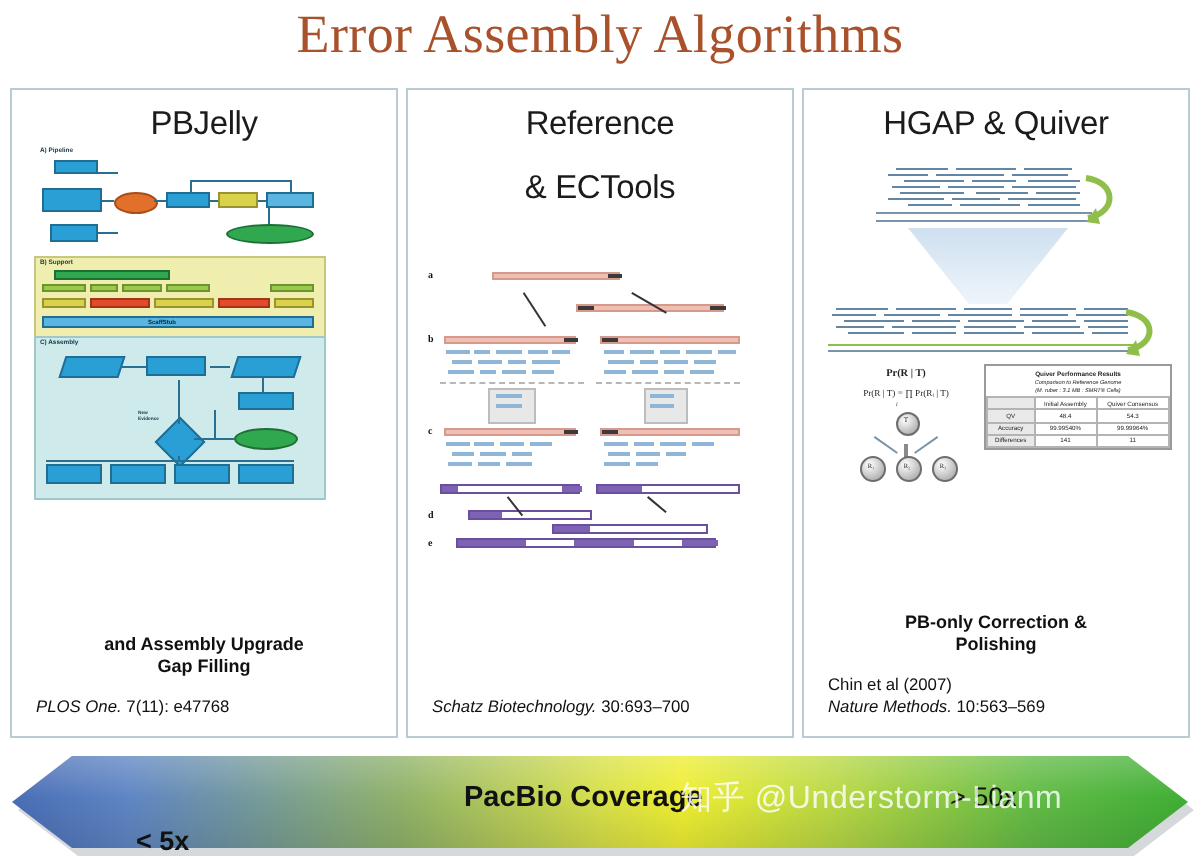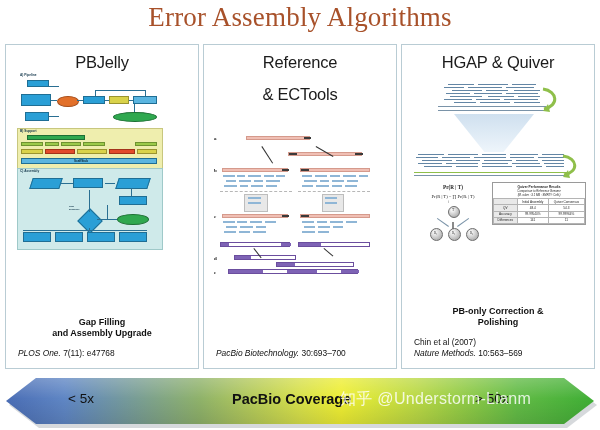--- a/index.html
+++ b/index.html
@@ -70,21 +70,21 @@
   .arrowbar .shade{
     position:absolute;inset:0;
     background:linear-gradient(180deg,rgba(255,255,255,.22) 0%,rgba(255,255,255,0) 45%,rgba(0,0,0,.10) 100%);
   }
   .arrowshadow{
     position:absolute;left:9px;top:382px;width:588px;height:46px;
     clip-path:polygon(0 50%, 30px 0, 558px 0, 588px 50%, 558px 100%, 30px 100%);
     background:rgba(120,130,140,.30);
   }
   .arrow-lbl{position:absolute;font-size:13.5px;color:#111;white-space:nowrap;}
-  .lbl-low{left:68px;top:391px;}
+  .lbl-low{left:68px;top:413px;font-weight:bold;}
   .lbl-high{left:475px;top:391px;}
   .lbl-mid{left:232px;top:391px;font-size:14.5px;font-weight:bold;}
   .watermark{
     position:absolute;left:340px;top:389px;
     font-size:16px;color:rgba(255,255,255,.82);
     white-space:nowrap;letter-spacing:0.3px;
   }
 
   
   .fig1{position:absolute;left:11px;top:2px;width:144px;height:176px;background:#fff;font-size:2.6px;color:#0b2a3a;}
@@ -210,22 +210,22 @@
           <div class="bx" style="left:6px;top:160px;width:28px;height:10px;"></div>
           <div class="bx" style="left:38px;top:160px;width:28px;height:10px;"></div>
           <div class="bx" style="left:70px;top:160px;width:28px;height:10px;"></div>
           <div class="bx" style="left:102px;top:160px;width:28px;height:10px;"></div>
           <div class="ln" style="left:6px;top:158px;width:124px;"></div>
           <div class="vln" style="left:72px;top:156px;height:3px;"></div>
         </div>
       </div>
 
       <div class="caption">
+        <div>and Assembly Upgrade</div>
         <div>Gap Filling</div>
-        <div>and Assembly Upgrade</div>
       </div>
       <div class="ref">
         <div><span class="ital">PLOS One.</span><span> 7(11): e47768</span></div>
       </div>
     </div>
 
     <div class="panel">
       <div class="panel-head">
         <span>Reference</span>
         <span class="l2">&amp; ECTools</span>
@@ -336,21 +336,21 @@
           <div class="plab" style="left:2px;top:168px">e</div>
           <div class="cns" style="left:16px;top:167px;width:130px;">
             <span class="fill" style="left:0;width:34px;"></span>
             <span class="fill" style="left:58px;width:30px;"></span>
             <span class="fill" style="left:112px;width:18px;"></span>
           </div>
         </div>
       </div>
 
       <div class="ref">
-        <div><span class="ital">PacBio Biotechnology.</span><span> 30:693–700</span></div>
+        <div><span class="ital">Schatz Biotechnology.</span><span> 30:693–700</span></div>
       </div>
     </div>
 
     <div class="panel">
       <div class="panel-head">
         <span>HGAP &amp; Quiver</span>
       </div>
 
       <div class="figure">
         <div class="fig3">

